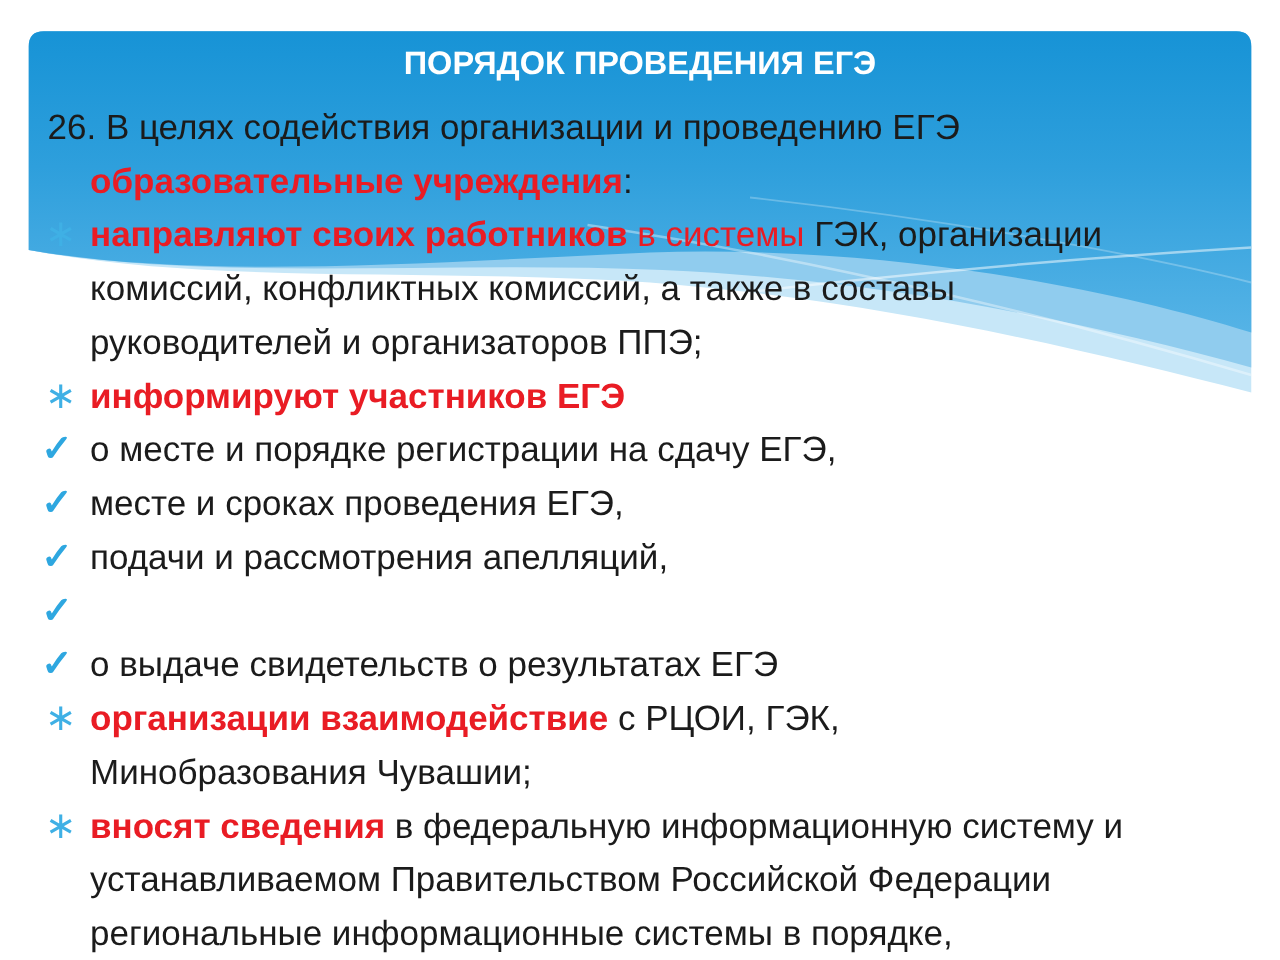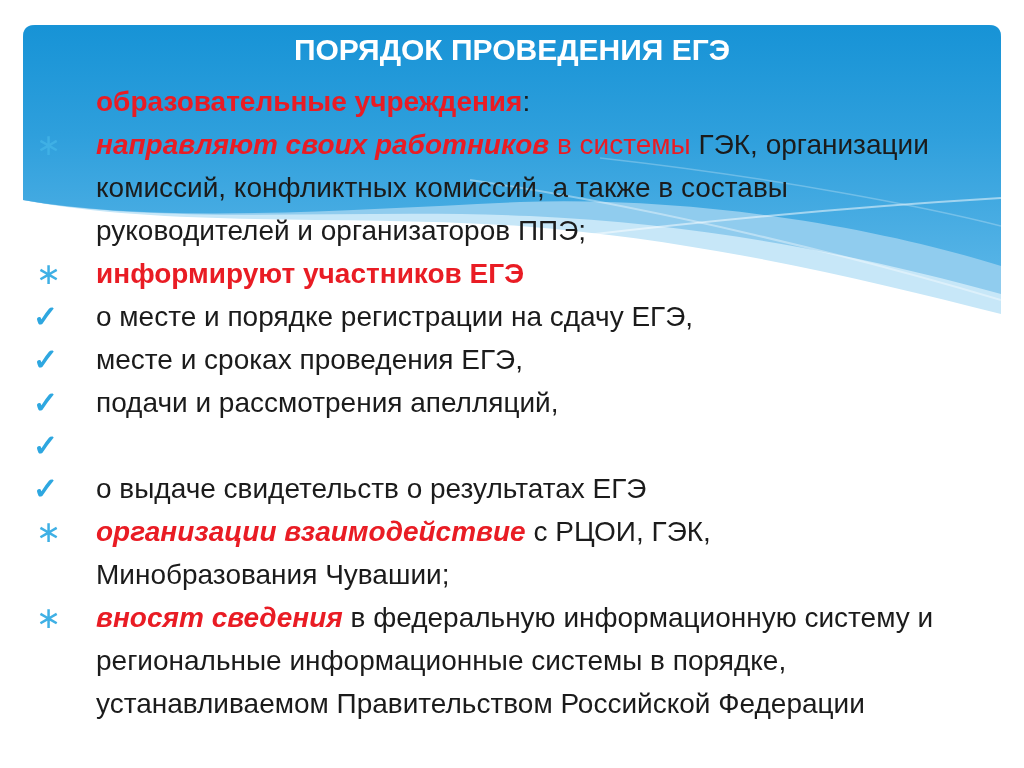--- a/index.html
+++ b/index.html
@@ -18,56 +18,56 @@
   .wave-bg{
     position:absolute;top:0;left:0;
     width:1024px;height:340px;
     pointer-events:none;
   }
   .title{
     position:absolute;
     top:30px;left:23px;
     width:978px;height:44px;
     text-align:center;
-    font-size:30px;
+    font-size:26px;
     font-weight:bold;
     letter-spacing:0px;
     color:#ffffff;
     line-height:40px;
     z-index:3;
   }
   .content{
     position:absolute;
     top:80px;left:0;
     width:1024px;
     z-index:3;
   }
   .line{
     position:relative;
     height:43px;
     line-height:43px;
-    padding-left:96px;
+    padding-left:72px;
     font-size:28px;
     white-space:nowrap;
     color:#1b1b1b;
   }
   .line.first{ padding-left:38px; }
   .bullet{
     position:absolute;
     left:36px;top:0;
     width:26px;height:43px;
     line-height:43px;
     text-align:left;
   }
   .bullet.asterisk{ color:#3fb0e5; font-size:30px; }
   .bullet.check{ left:33px; color:#2ea7e0; font-size:30px; font-weight:bold; }
   .seg-black{ color:#1b1b1b; }
   .seg-red{ color:#e91c24; }
   .seg-red-bold{ color:#e91c24; font-weight:bold; }
-  .seg-red-bold-italic{ color:#e91c24; font-weight:bold; font-style:italic; }
+  .seg-red-bold-italic{ color:#e91c24; font-weight:bold; }
 </style>
 </head>
 <body>
 
 <div class="slide">
 
   <svg class="wave-bg" viewBox="0 0 1024 340" xmlns="http://www.w3.org/2000/svg" aria-hidden="true">
     <defs>
       <linearGradient id="panelGrad" x1="0" y1="0" x2="0" y2="1">
         <stop offset="0%" stop-color="#1793d6"></stop>
@@ -94,30 +94,31 @@
     <g clip-path="url(#panelClip)">
       <path d="M 330 270 C 560 234 800 210 1001 198" fill="none" stroke="#ffffff" stroke-width="2" opacity="0.5"></path>
       <path d="M 470 180 C 660 208 860 258 1001 300" fill="none" stroke="#ffffff" stroke-width="2" opacity="0.38"></path>
       <path d="M 600 158 C 780 178 930 208 1001 226" fill="none" stroke="#ffffff" stroke-width="1.5" opacity="0.25"></path>
     </g>
   </svg>
 
   <div class="title">ПОРЯДОК ПРОВЕДЕНИЯ ЕГЭ</div>
 
   <div class="content" id="content-lines">
+      <div class="line first"><span class="seg-black">26. В целях содействия организации и проведению ЕГЭ</span></div>
       <div class="line"><span class="seg-red-bold">образовательные учреждения</span><span class="seg-black">:</span></div>
       <div class="line"><span class="bullet asterisk">∗</span><span class="seg-red-bold-italic">направляют своих работников</span><span class="seg-red"> в системы </span><span class="seg-black">ГЭК, организации</span></div>
       <div class="line"><span class="seg-black">комиссий, конфликтных комиссий, а также в составы</span></div>
       <div class="line"><span class="seg-black">руководителей и организаторов ППЭ;</span></div>
       <div class="line"><span class="bullet asterisk">∗</span><span class="seg-red-bold">информируют участников ЕГЭ</span></div>
       <div class="line"><span class="bullet check">✓</span><span class="seg-black">о месте и порядке регистрации на сдачу ЕГЭ,</span></div>
       <div class="line"><span class="bullet check">✓</span><span class="seg-black">месте и сроках проведения ЕГЭ,</span></div>
       <div class="line"><span class="bullet check">✓</span><span class="seg-black">подачи и рассмотрения апелляций,</span></div>
       <div class="line"><span class="bullet check">✓</span></div>
       <div class="line"><span class="bullet check">✓</span><span class="seg-black">о выдаче свидетельств о результатах ЕГЭ</span></div>
       <div class="line"><span class="bullet asterisk">∗</span><span class="seg-red-bold-italic">организации взаимодействие</span><span class="seg-black"> с РЦОИ, ГЭК,</span></div>
       <div class="line"><span class="seg-black">Минобразования Чувашии;</span></div>
       <div class="line"><span class="bullet asterisk">∗</span><span class="seg-red-bold-italic">вносят сведения</span><span class="seg-black"> в федеральную информационную систему и</span></div>
+      <div class="line"><span class="seg-black">устанавливаемом Правительством Российской Федерации</span></div>
       <div class="line"><span class="seg-black">региональные информационные системы в порядке,</span></div>
-      <div class="line"><span class="seg-black">устанавливаемом Правительством Российской Федерации</span></div>
     </div>
 
 </div>
 
 </body></html>

